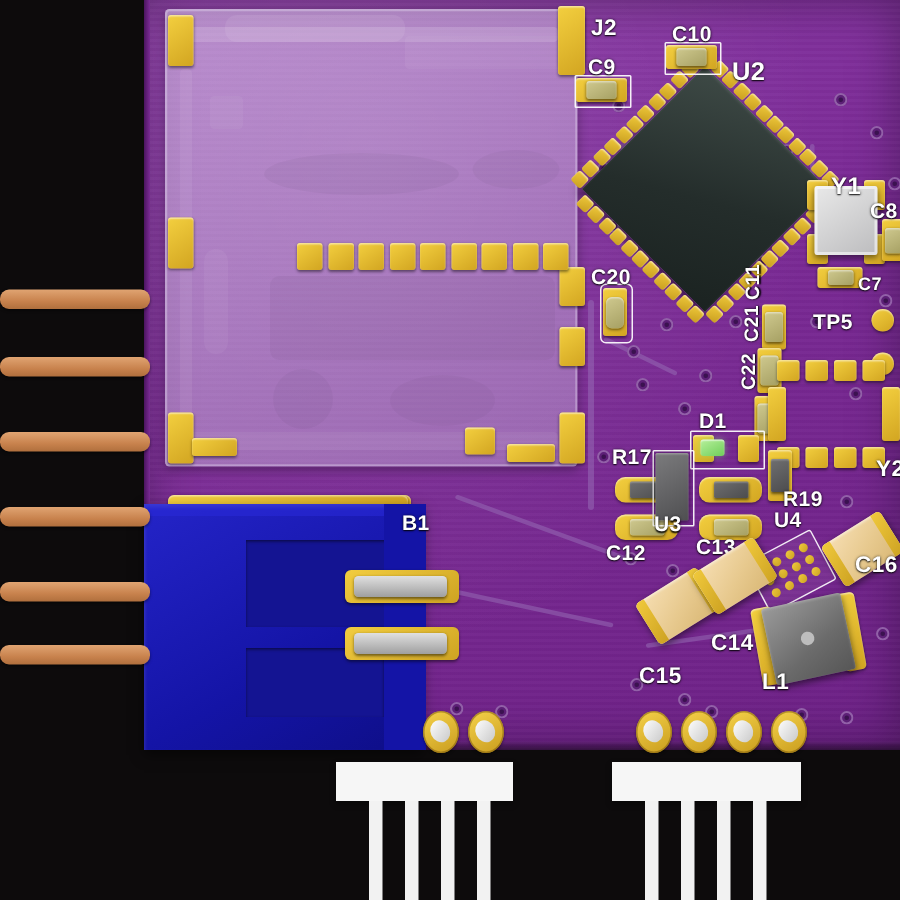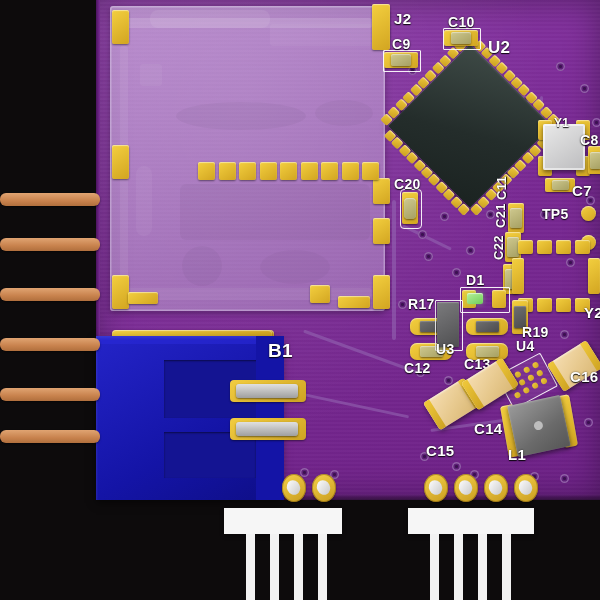--- a/index.html
+++ b/index.html
@@ -349,29 +349,29 @@
   <div class="pad" style="left:444px;top:30px;width:34px;height:16px;"></div>
   <div class="cap" style="left:451px;top:32px;width:20px;height:12px;"></div>
   <div class="silk" style="left:443px;top:28px;width:36px;height:20px;border-width:1.2px;"></div>
   <div class="lbl" style="left:448px;top:14px;font-size:14px;">C10</div>
 
   <div class="pad" style="left:538px;top:120px;width:14px;height:20px;"></div>
   <div class="pad" style="left:576px;top:120px;width:14px;height:20px;"></div>
   <div class="pad" style="left:538px;top:156px;width:14px;height:20px;"></div>
   <div class="pad" style="left:576px;top:156px;width:14px;height:20px;"></div>
   <div id="y1" class="part"></div>
-  <div class="lbl" style="left:554px;top:116px;font-size:12px;">Y1</div>
+  <div class="lbl" style="left:554px;top:116px;font-size:16px;">Y1</div>
 
   <div class="pad" style="left:588px;top:146px;width:14px;height:28px;"></div>
   <div class="cap" style="left:590px;top:152px;width:11px;height:17px;"></div>
   <div class="lbl" style="left:580px;top:132px;font-size:14px;">C8</div>
 
   <div class="pad" style="left:545px;top:178px;width:30px;height:14px;"></div>
   <div class="cap" style="left:552px;top:180px;width:17px;height:10px;"></div>
-  <div class="lbl" style="left:572px;top:182px;font-size:15px;">C7</div>
+  <div class="lbl" style="left:572px;top:182px;font-size:12px;">C7</div>
 
   <div class="pad" style="left:402px;top:192px;width:16px;height:32px;"></div>
   <div class="cap" style="left:404px;top:198px;width:12px;height:21px;border-radius:4px;"></div>
   <div class="silk" style="left:400px;top:189px;width:20px;height:38px;border-width:1.2px;border-radius:4px;"></div>
   <div class="lbl" style="left:394px;top:176px;font-size:14px;">C20</div>
 
   <div class="pad" style="left:508px;top:203px;width:16px;height:30px;"></div>
   <div class="cap" style="left:510px;top:208px;width:12px;height:20px;"></div>
   <div class="lbl" style="left:494px;top:200px;font-size:13px;transform:rotate(-90deg);transform-origin:left top;">C11</div>
 
@@ -489,21 +489,21 @@
   </div>
   <div class="lbl" style="left:508px;top:446px;font-size:15px;">L1</div>
 
   <div class="pad" style="left:112px;top:330px;width:160px;height:12px;border-radius:4px;"></div>
   <div id="b1" class="part">
     <div class="slot" style="left:68px;top:24px;width:100px;height:58px;"></div>
     <div class="slot" style="left:68px;top:96px;width:92px;height:46px;"></div>
     <div class="lip" style="left:0;top:0;width:186px;height:8px;opacity:.55;"></div>
   </div>
   <div id="b1clip" class="part"></div>
-  <div class="lbl" style="left:268px;top:340px;font-size:19px;">B1</div>
+  <div class="lbl" style="left:268px;top:340px;font-size:14px;">B1</div>
 
   <div class="springbase" style="left:230px;top:380px;width:76px;height:22px;"></div>
   <div class="spring" style="left:236px;top:384px;width:62px;"></div>
   <div class="springbase" style="left:230px;top:418px;width:76px;height:22px;"></div>
   <div class="spring" style="left:236px;top:422px;width:62px;"></div>
 
   <div id="leads">
       <div class="lead" style="left: 0px; top: 193px; width: 100px;"></div>
       <div class="lead" style="left: 0px; top: 238px; width: 100px;"></div>
       <div class="lead" style="left: 0px; top: 288px; width: 100px;"></div>

